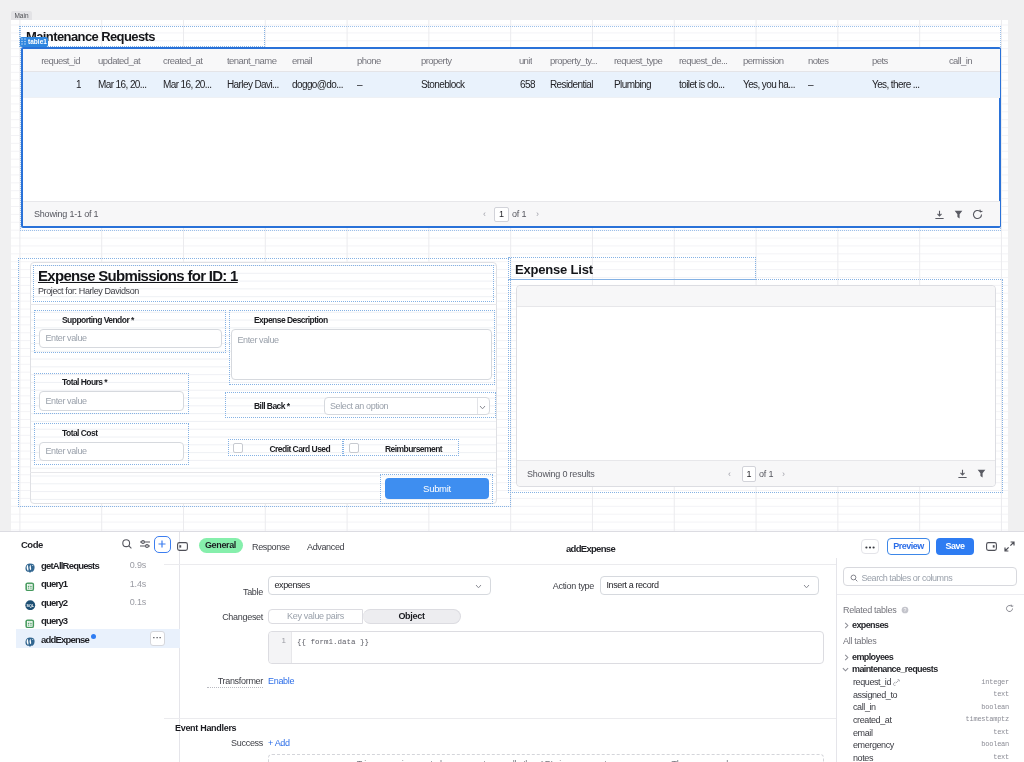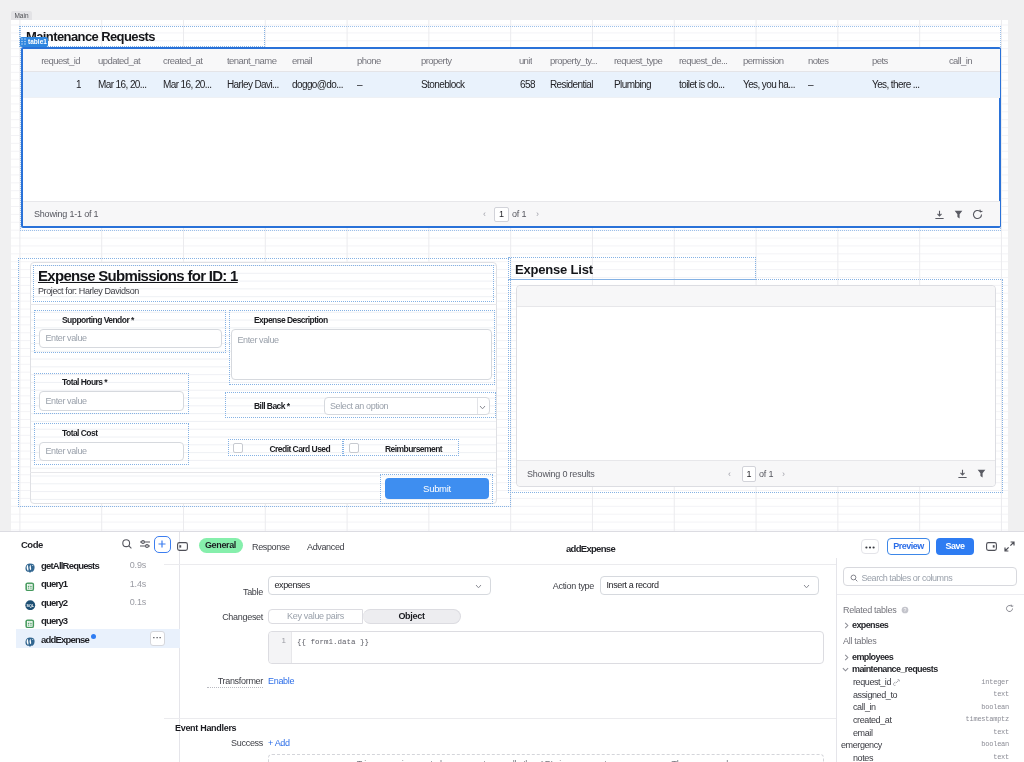--- a/index.html
+++ b/index.html
@@ -400,21 +400,21 @@
       </div>
       <div style="position:absolute;left:0;top:182.5px;width:188px;height:13px;">
         <span style="position:absolute;left:17px;top:0;font-size:9px;letter-spacing:-0.4px;color:#3a3b42;">created_at</span>
         <span class="mono" style="position:absolute;right:15px;top:0.5px;font-size:7px;letter-spacing:-0.25px;color:#8c8d96;">timestamptz</span>
       </div>
       <div style="position:absolute;left:0;top:195.5px;width:188px;height:13px;">
         <span style="position:absolute;left:17px;top:0;font-size:9px;letter-spacing:-0.4px;color:#3a3b42;">email</span>
         <span class="mono" style="position:absolute;right:15px;top:0.5px;font-size:7px;letter-spacing:-0.25px;color:#8c8d96;">text</span>
       </div>
       <div style="position:absolute;left:0;top:207.5px;width:188px;height:13px;">
-        <span style="position:absolute;left:5px;top:0;font-size:9px;letter-spacing:-0.4px;color:#3a3b42;">emergency</span>
+        <span style="position:absolute;left:17px;top:0;font-size:9px;letter-spacing:-0.4px;color:#3a3b42;">emergency</span>
         <span class="mono" style="position:absolute;right:15px;top:0.5px;font-size:7px;letter-spacing:-0.25px;color:#8c8d96;">boolean</span>
       </div>
       <div style="position:absolute;left:0;top:220.5px;width:188px;height:13px;">
         <span style="position:absolute;left:17px;top:0;font-size:9px;letter-spacing:-0.4px;color:#3a3b42;">notes</span>
         <span class="mono" style="position:absolute;right:15px;top:0.5px;font-size:7px;letter-spacing:-0.25px;color:#8c8d96;">text</span>
       </div>
     </div>
 </div>
 
 </body></html>

